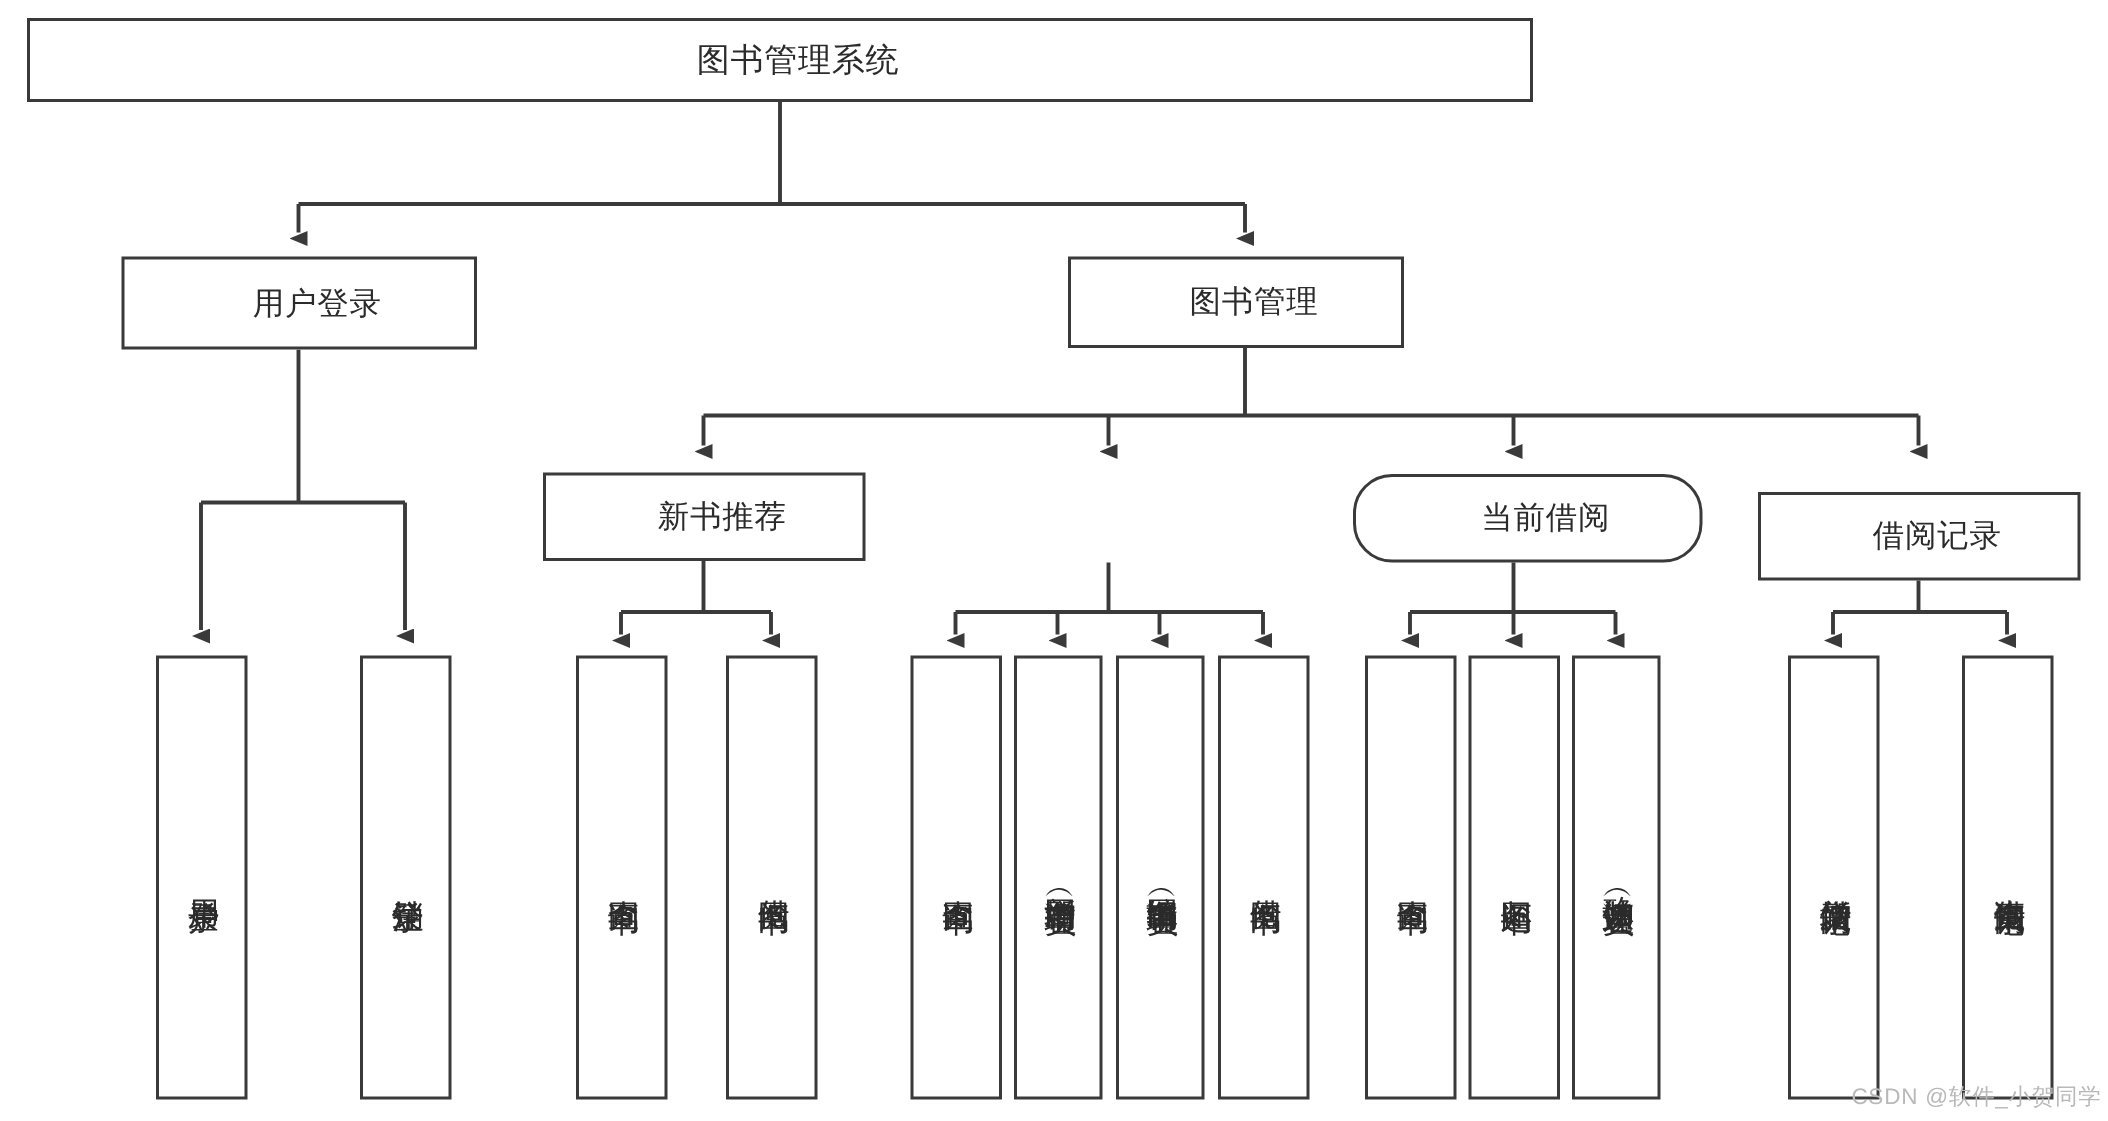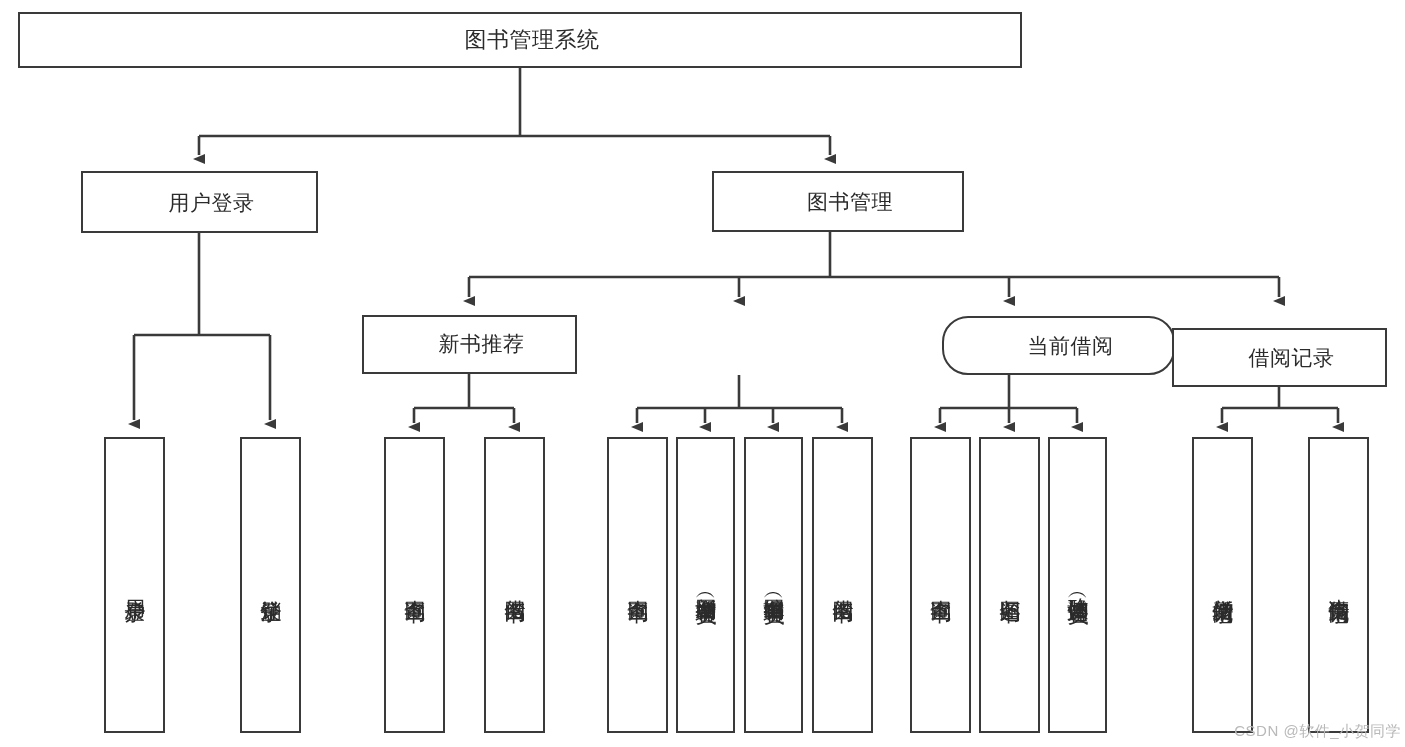--- a/index.html
+++ b/index.html
@@ -129,28 +129,28 @@
     </g>
   </svg>
 
   <div class="node horiz root" style="left:18px; top:12px; width:1004px; height:56px;">
     <span>图书管理系统</span>
   </div>
 
   <div class="node horiz" style="left:81px; top:171px; width:237px; height:62px;">
     <span>用户登录</span>
   </div>
-  <div class="node horiz" style="left:712px; top:171px; width:252px; height:61px;">
+  <div class="node horiz" style="left:712px; top:171px; width:224px; height:61px;">
     <span>图书管理</span>
   </div>
 
-  <div class="node horiz" style="left:362px; top:315px; width:215px; height:59px;font-family:Liberation Serif, serif;">
+  <div class="node horiz" style="left:362px; top:315px; width:215px; height:59px;">
     <span>新书推荐</span>
   </div>
-  <div class="node horiz" style="left:942px; top:316px; width:233px; height:59px;border-radius:26px;">
+  <div class="node horiz" style="left:902px; top:316px; width:233px; height:59px;border-radius:26px;">
     <span>当前借阅</span>
   </div>
   <div class="node horiz" style="left:1172px; top:316px; width:215px; height:59px;margin-top:12px;">
     <span>借阅记录</span>
   </div>
 
   <div class="leaf" style="left:104px; top:437px; width:61px; height:296px;">
     <span class="vtext">用户登录</span>
   </div>
   <div class="leaf" style="left:240px; top:437px; width:61px; height:296px;">

